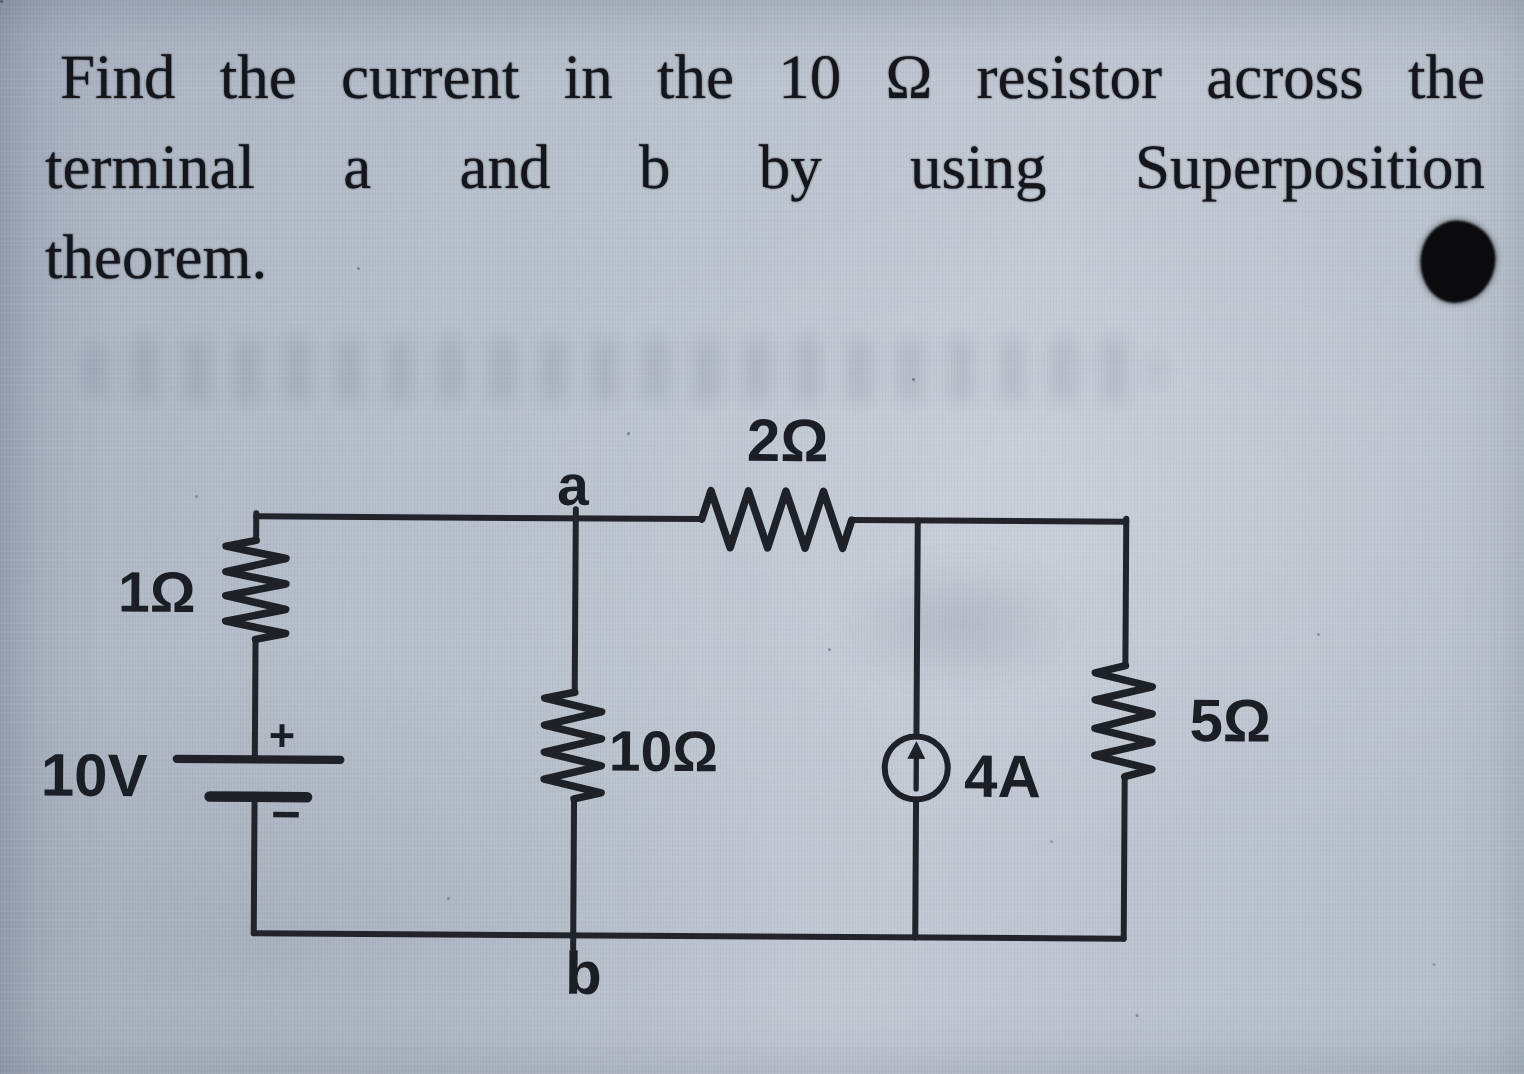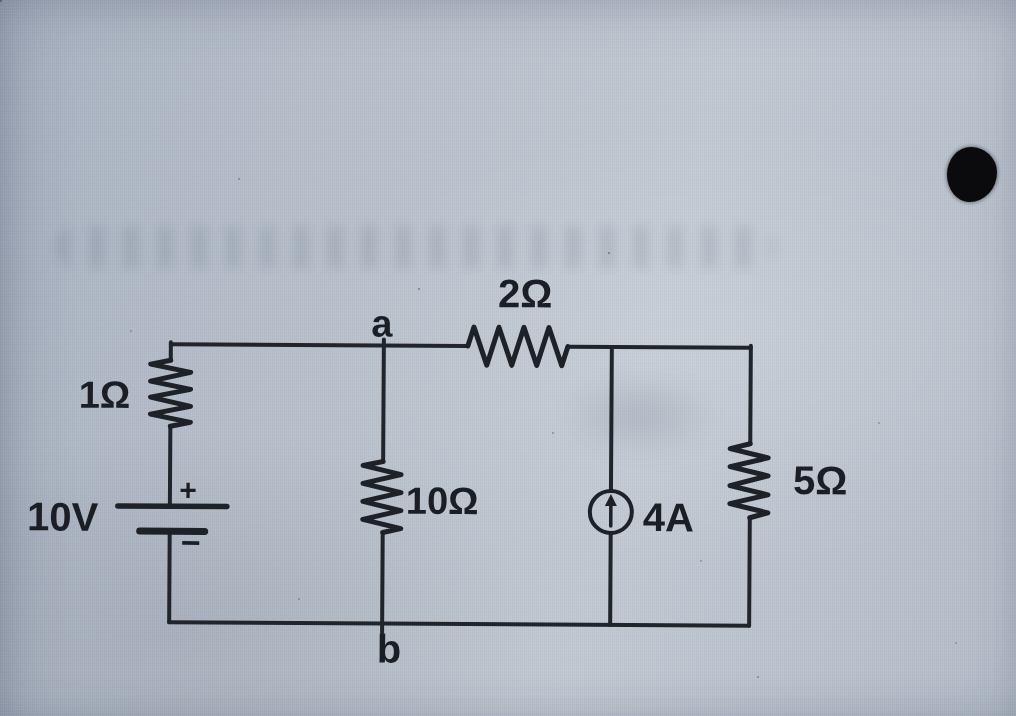--- a/index.html
+++ b/index.html
@@ -78,20 +78,25 @@
 </head>
 <body>
 
 <div class="page">
 
   <div class="grain"></div>
   <div class="bleed"></div>
   <div class="smudge"></div>
   <div class="speckles"></div>
 
+  <div class="question">
+    <div class="q-line first">Find the current in the 10 Ω resistor across the</div>
+    <div class="q-line">terminal a and b by using Superposition</div>
+    <div class="q-line last">theorem.</div>
+  </div>
 
   <div class="punch-hole"></div>
 
   <svg class="circuit" width="1016" height="716" viewBox="0 0 1016 716">
 
     <path class="wire" d="M 170 346 L 467 346 M 567 346 L 750 346"></path>
     <path class="wire" d="M 170 624 L 750 624"></path>
     <path class="wire" d="M 170 344 L 170 362 M 170 428 L 170 506 M 170 535 L 170 624"></path>
     <path class="wire" d="M 383 340 L 383 462 M 383 533 L 383 633"></path>
     <path class="wire" d="M 611 346 L 611 490 M 611 532 L 611 624"></path>

